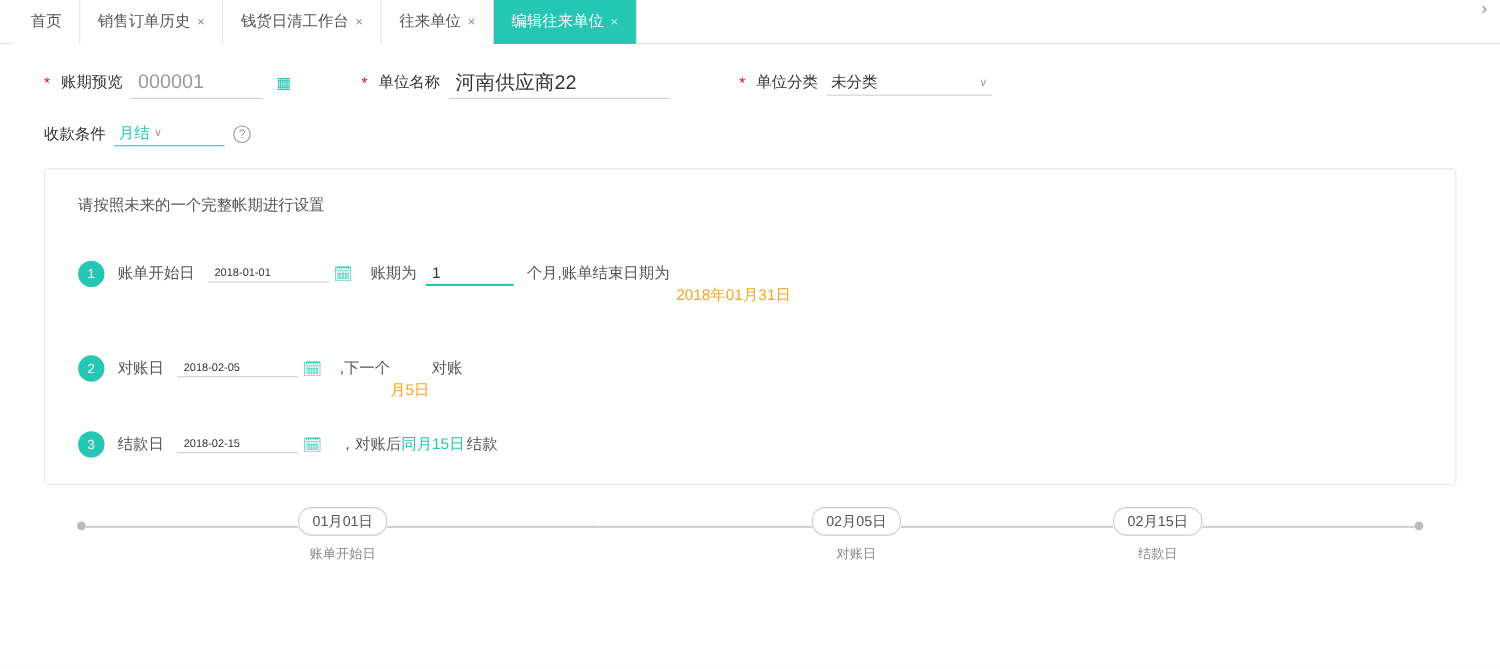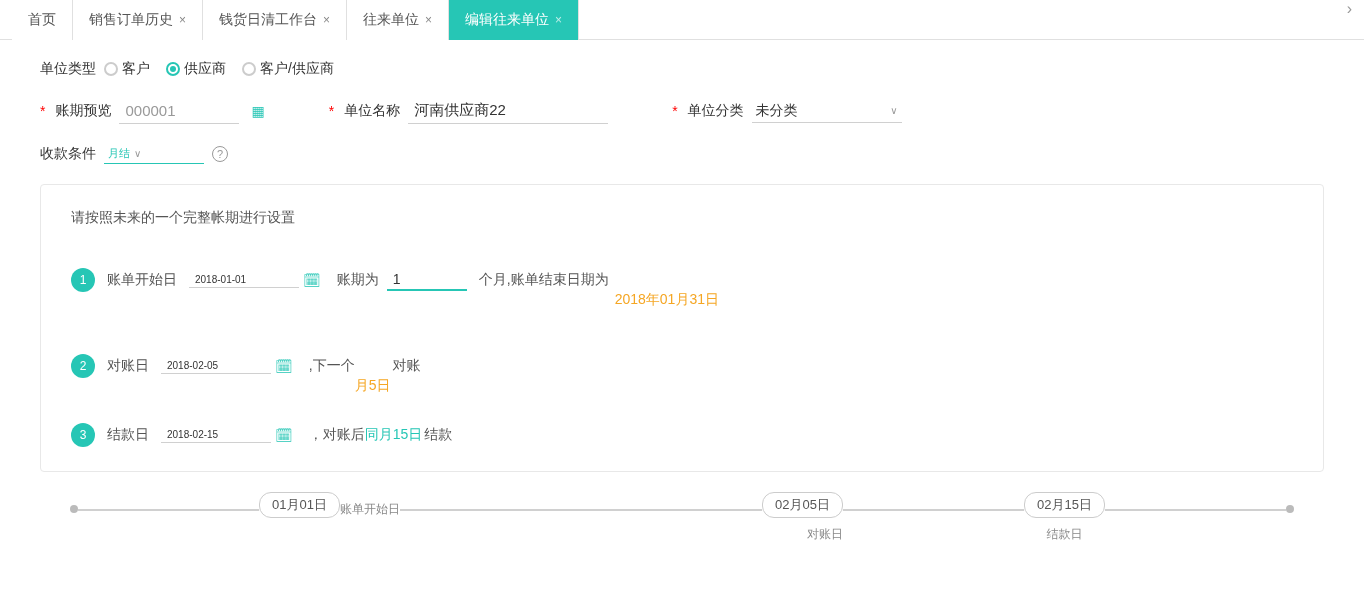--- a/index.html
+++ b/index.html
@@ -105,21 +105,21 @@
       border-radius: 50%;
       background: #26c6b5;
     }
 
     
     .input-field {
       border: none;
       border-bottom: 1px solid #d0d0d0;
       outline: none;
       padding: 4px 6px;
-      font-size: 15px;
+      font-size: 18px;
       color: #333;
       background: transparent;
     }
     .input-code {
       width: 120px;
       color: #999;
     }
     .input-name {
       width: 200px;
     }
@@ -129,21 +129,21 @@
       display: flex;
       align-items: center;
       border-bottom: 1px solid #26c6b5;
       padding: 2px 4px;
       min-width: 100px;
       cursor: pointer;
       gap: 4px;
     }
     .select-text {
       color: #26c6b5;
-      font-size: 11px;
+      font-size: 14px;
     }
     .chevron-icon {
       color: #999;
       font-size: 10px;
     }
 
     .select-wrap-gray {
       display: flex;
       align-items: center;
       border-bottom: 1px solid #d0d0d0;
@@ -287,39 +287,20 @@
   </div>
   <div class="tab active">
     <span>编辑往来单位</span>
     <span class="close-icon">×</span>
   </div>
   <div class="tab-more">›</div>
 </div>
 
 <div class="content">
 
-  <div class="form-row">
-    <div class="form-group">
-      <span class="form-label">单位类型</span>
-      <div class="radio-group">
-        <label class="radio-item">
-          <span class="radio-circle"></span>
-          <span>客户</span>
-        </label>
-        <label class="radio-item">
-          <span class="radio-circle checked"></span>
-          <span>供应商</span>
-        </label>
-        <label class="radio-item">
-          <span class="radio-circle"></span>
-          <span>客户/供应商</span>
-        </label>
-      </div>
-    </div>
-  </div>
 
   <div class="form-row">
     <div class="form-group">
       <span class="required-star">*</span>
       <span class="form-label">账期预览</span>
       <input type="text" class="input-field input-code" value="000001" style="">
       <span class="calendar-icon">▦</span>
     </div>
     <div class="form-group" style="margin-left: 40px;">
       <span class="required-star">*</span>
@@ -384,29 +365,29 @@
 
 
   <div style="padding: 10px 30px 0 30px;">
     <div style="display:flex; align-items:flex-start; width:100%; margin-top:10px;">
 
       <div style="display:flex; flex-direction:column; align-items:center; flex-shrink:0; padding-top:13px;">
         <div style="width:8px;height:8px;border-radius:50%;background:#bbb;"></div>
       </div>
       <div style="height:2px;background:#d0d0d0;flex:1;margin-top:17px;"></div>
 
-      <div style="display:flex;flex-direction:row;align-items:center;flex-shrink:0;">
+      <div style="display:flex;flex-direction:column;align-items:center;flex-shrink:0;">
         <div class="tl-node-pill">01月01日</div>
         <div class="tl-node-text">账单开始日</div>
       </div>
       <div style="height:2px;background:#d0d0d0;flex:1;margin-top:17px;"></div>
 
       <div style="height:2px;background:#d0d0d0;flex:1;margin-top:17px;"></div>
 
-      <div style="display:flex;flex-direction:column;align-items:flex-end;flex-shrink:0;">
+      <div style="display:flex;flex-direction:column;align-items:center;flex-shrink:0;">
         <div class="tl-node-pill">02月05日</div>
         <div class="tl-node-text">对账日</div>
       </div>
       <div style="height:2px;background:#d0d0d0;flex:1;margin-top:17px;"></div>
 
       <div style="display:flex;flex-direction:column;align-items:center;flex-shrink:0;">
         <div class="tl-node-pill">02月15日</div>
         <div class="tl-node-text">结款日</div>
       </div>
       <div style="height:2px;background:#d0d0d0;flex:1;margin-top:17px;"></div>

